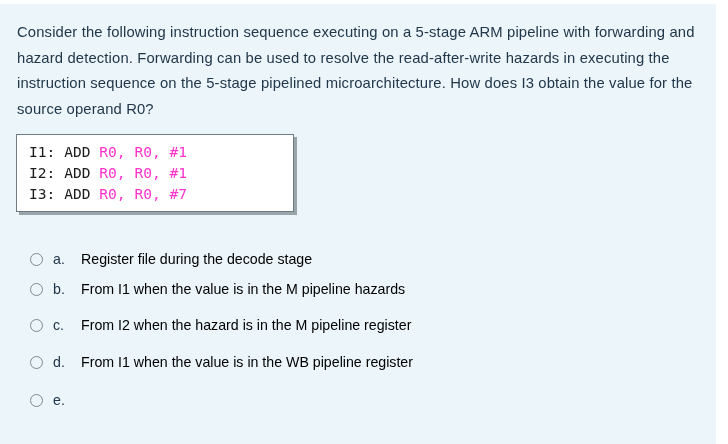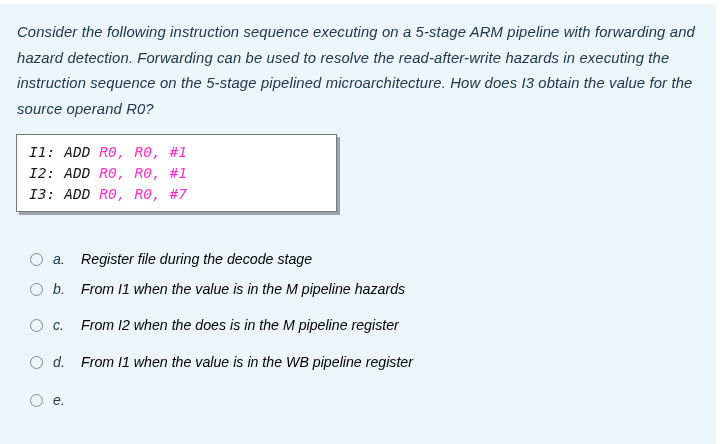--- a/index.html
+++ b/index.html
@@ -12,21 +12,20 @@
     background: #ffffff;
     font-family: "Liberation Sans", sans-serif;
     overflow: hidden;
   }
 
   #screen {
     position: relative;
     width: 728px;
     height: 444px;
     background: #ffffff;
-    font-style: italic;
   }
 
   
   #panel {
     position: absolute;
     left: 0;
     top: 4px;
     width: 716px;
     height: 440px;
     background: #ecf5fa;
@@ -43,21 +42,21 @@
     color: #21374a;
     letter-spacing: 0.01em;
     white-space: pre-wrap;
   }
 
   
   #code-block {
     position: absolute;
     left: 16px;
     top: 130px;
-    width: 321px;
+    width: 278px;
     background: #ffffff;
     border: 1px solid #6f7c82;
     box-shadow: 3px 3px 0 0 #9aa5aa;
     padding: 6px 10px 7px 12px;
     box-sizing: border-box;
   }
   .code-line {
     font-family: "DejaVu Sans Mono", "Liberation Mono", monospace;
     font-size: 14.6px;
     line-height: 21px;
@@ -130,21 +129,21 @@
 
     <div class="option-row" id="opt-b">
       <span class="radio"></span>
       <span class="opt-letter">b.</span>
       <span class="opt-text">From I1 when the value is in the M pipeline hazards</span>
     </div>
 
     <div class="option-row" id="opt-c">
       <span class="radio"></span>
       <span class="opt-letter">c.</span>
-      <span class="opt-text">From I2 when the does is in the M pipeline register</span>
+      <span class="opt-text">From I2 when the hazard is in the M pipeline register</span>
     </div>
 
     <div class="option-row" id="opt-d">
       <span class="radio"></span>
       <span class="opt-letter">d.</span>
       <span class="opt-text">From I1 when the value is in the WB pipeline register</span>
     </div>
 
     <div class="option-row" id="opt-e">
       <span class="radio"></span>

